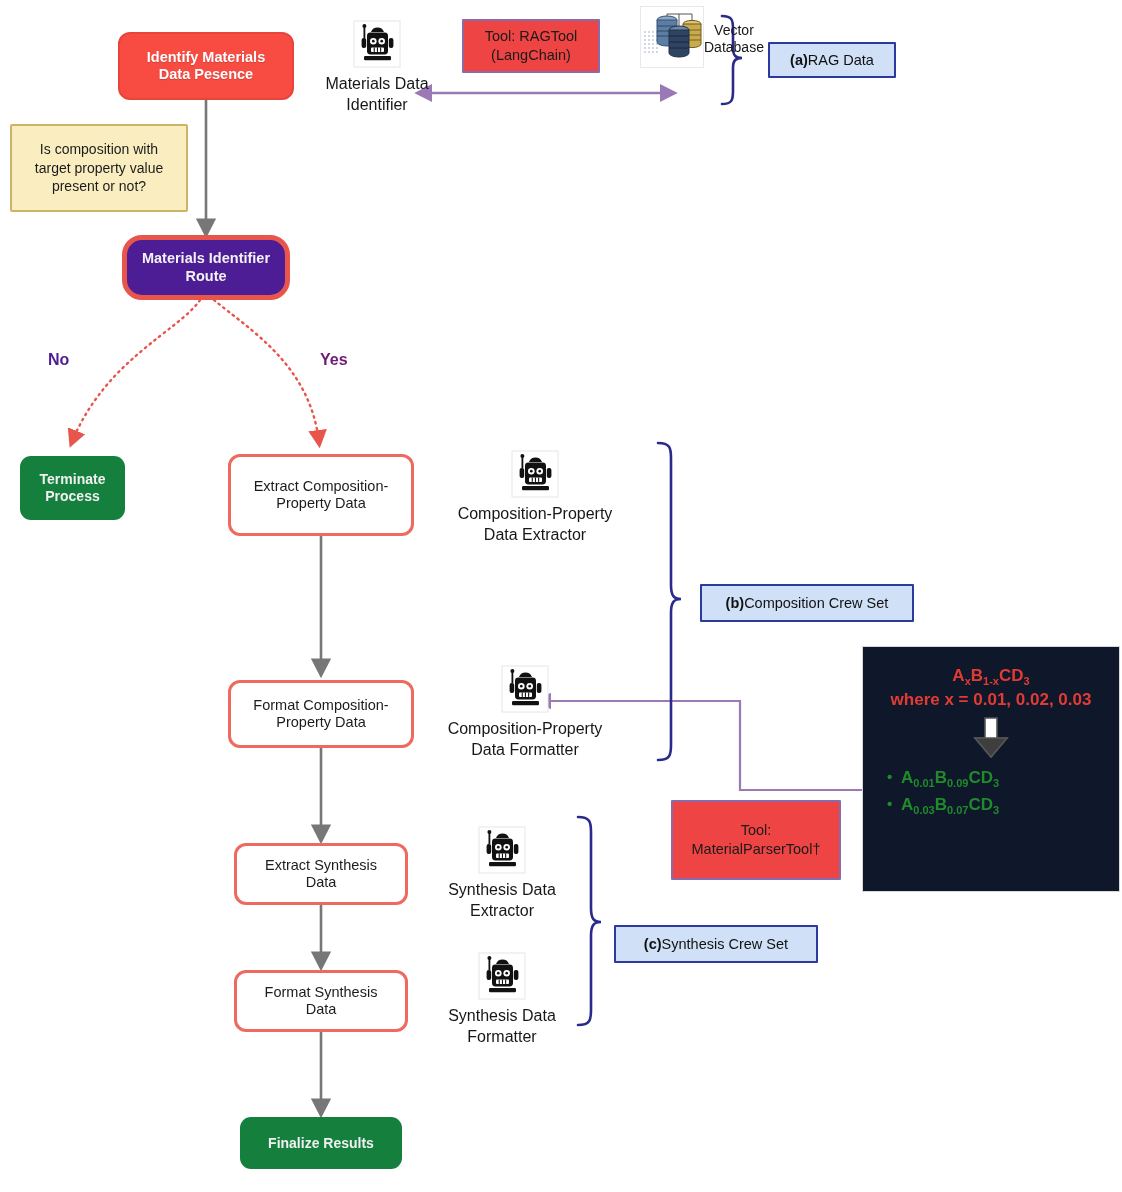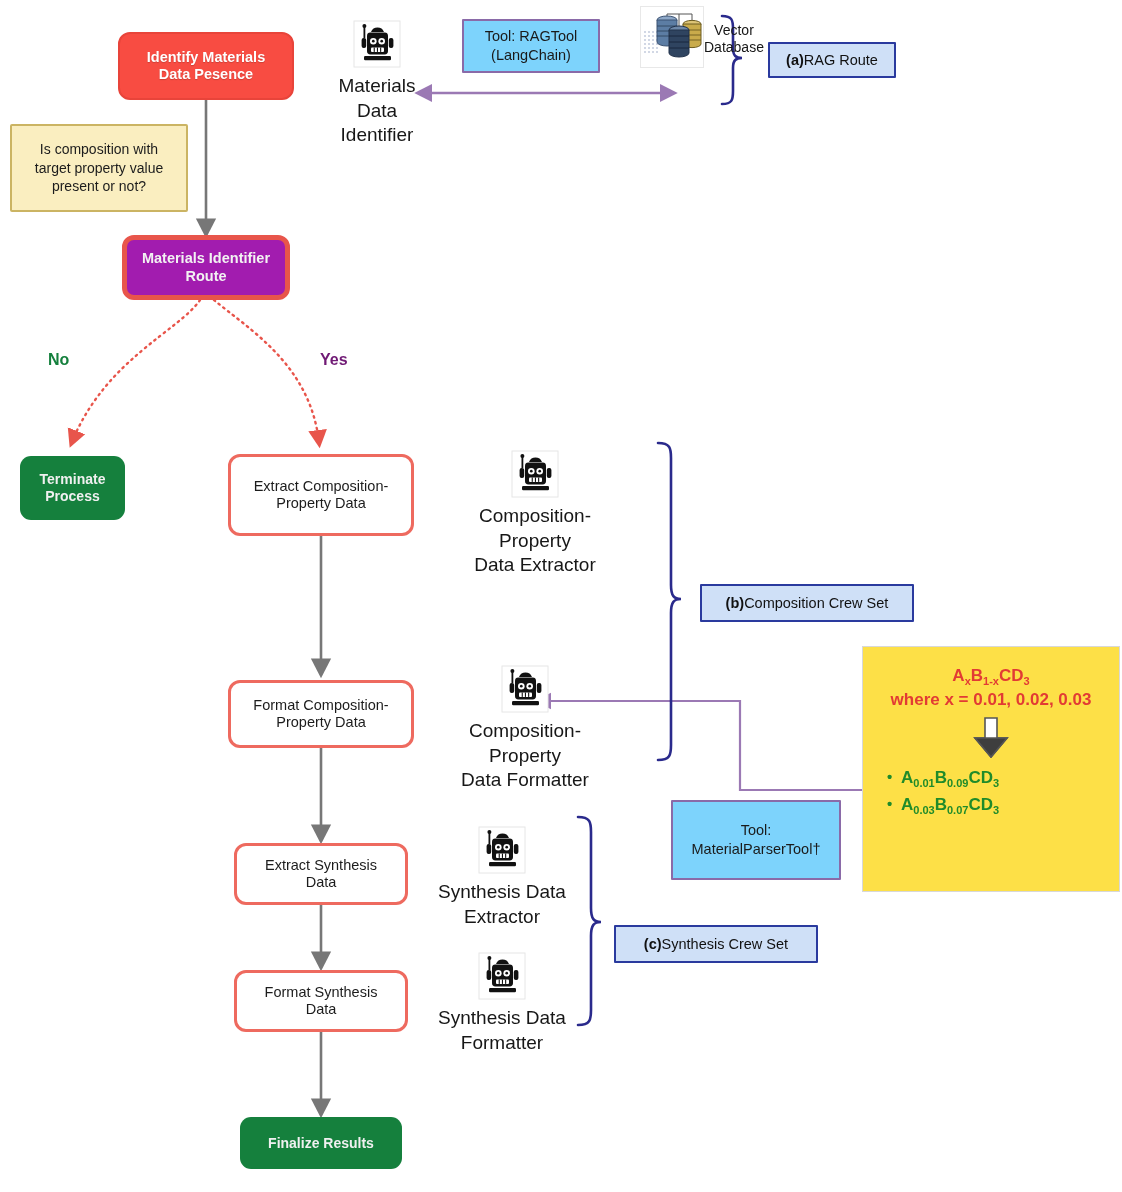--- a/index.html
+++ b/index.html
@@ -13,21 +13,21 @@
     position:absolute;box-sizing:border-box;
     display:flex;align-items:center;justify-content:center;text-align:center;
     line-height:1.18;
   }
   .node-red{
     background:#f84c42;border:2px solid #e8443a;border-radius:12px;
     color:#ffffff;font-weight:bold;font-size:14.5px;
     text-shadow:0 1px 1px rgba(0,0,0,.18);
   }
   .node-dark-red{
-    background:#a21caf;border:5px solid #e8554b;border-radius:12px;
+    background:#4c1d95;border:5px solid #e8554b;border-radius:20px;
     color:#f2f2f2;font-weight:bold;font-size:14.5px;
   }
   .node-dark{
     background:#15803d;border:none;border-radius:11px;
     color:#f0f0f0;font-weight:bold;font-size:14px;
   }
   .node-white{
     background:#ffffff;border:3px solid #ee6a5f;border-radius:12px;
     color:#1c1c1c;font-weight:normal;font-size:14.5px;
   }
@@ -36,41 +36,41 @@
     color:#1c1c1c;font-size:14px;line-height:1.33;
     display:flex;align-items:center;justify-content:center;text-align:center;
   }
   .legend-box{
     background:#cfe0f7;border:2px solid #2a3a9e;border-radius:1px;
     color:#111;font-size:14.5px;
     display:flex;align-items:center;justify-content:center;text-align:center;
   }
   .legend-box b{font-weight:bold;}
   .tool-box{
-    background:#7dd3fc;border:2px solid #8a6aa8;border-radius:1px;
+    background:#ef4444;border:2px solid #8a6aa8;border-radius:1px;
     color:#1a1a1a;font-size:14.5px;line-height:1.3;
     display:flex;align-items:center;justify-content:center;text-align:center;
   }
 
   
   .agent{position:absolute;display:flex;flex-direction:column;align-items:center;}
   .agent .cap{
-    font-size:19px;color:#171717;text-align:center;line-height:1.3;margin-top:2px;
+    font-size:16px;color:#171717;text-align:center;line-height:1.3;margin-top:2px;
     white-space:pre-line;
   }
   .dbcap{font-size:14px;color:#171717;text-align:center;line-height:1.25;white-space:pre-line;}
 
   
   .branch-label{position:absolute;font-weight:bold;font-size:16px;}
-  .lbl-no{color:#15803d;}
+  .lbl-no{color:#4c1d95;}
   .lbl-yes{color:#701a75;}
 
   
   .formula-panel{
-    position:absolute;background:#fde047;border:1px solid #d8d8d8;
+    position:absolute;background:#0f172a;border:1px solid #d8d8d8;
     box-sizing:border-box;
   }
   .formula-head{
     color:#e23b34;font-weight:bold;font-size:17px;text-align:center;line-height:1.35;
     margin-top:18px;
   }
   .formula-head sub{font-size:11px;}
   .formula-list{
     margin:6px 0 0 0;padding:0 0 0 38px;list-style:none;color:#1f8b2a;
     font-weight:bold;font-size:17px;line-height:1.45;
@@ -425,21 +425,21 @@
 (LangChain)</span>
   </div>
 
   <div class="tool-box abs" style="left:671px;top:800px;width:170px;height:80px;">
     <span style="white-space:pre-line;">Tool:
 MaterialParserTool†</span>
   </div>
 
   <div class="legend-box abs" style="left:768px;top:42px;width:128px;height:36px;">
     <b>(a)</b>
-      <span> RAG Route</span>
+      <span> RAG Data</span>
   </div>
 
   <div class="legend-box abs" style="left:700px;top:584px;width:214px;height:38px;">
     <b>(b)</b>
       <span> Composition Crew Set</span>
   </div>
 
   <div class="legend-box abs" style="left:614px;top:925px;width:204px;height:38px;">
     <b>(c)</b>
       <span> Synthesis Crew Set</span>

